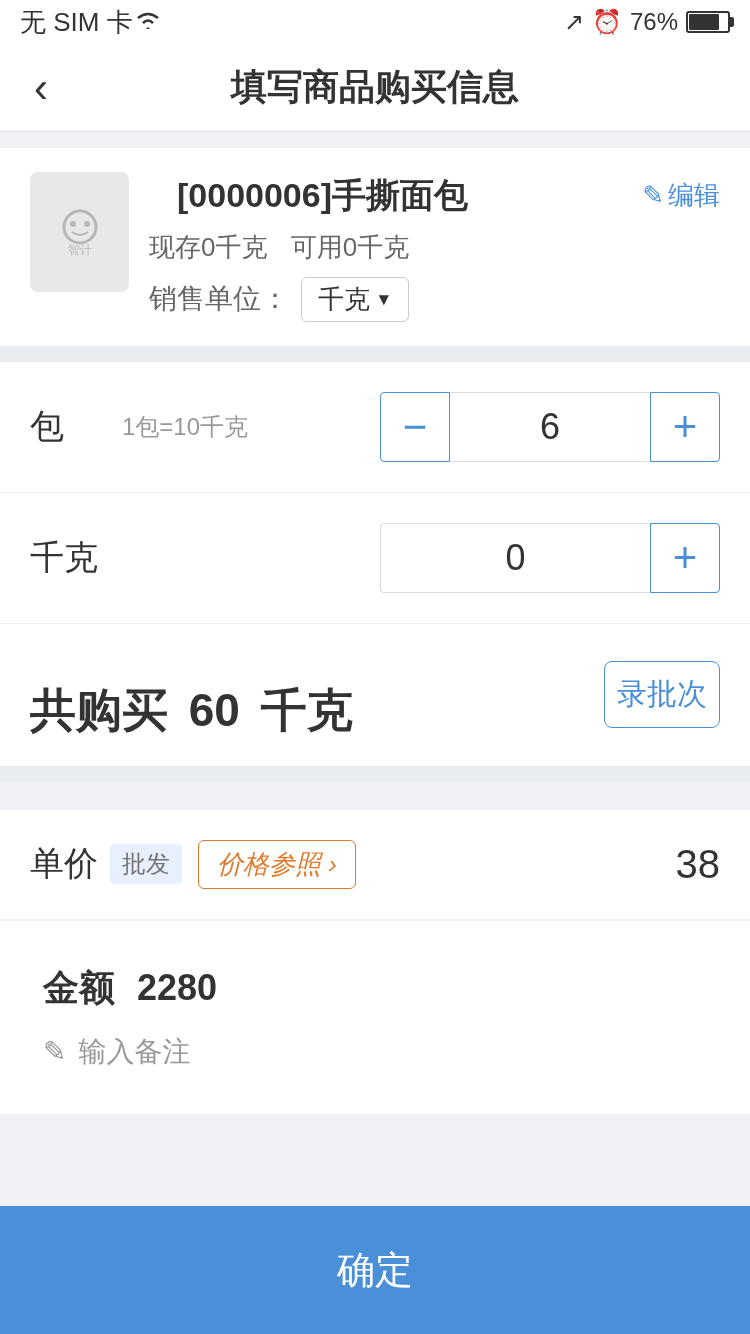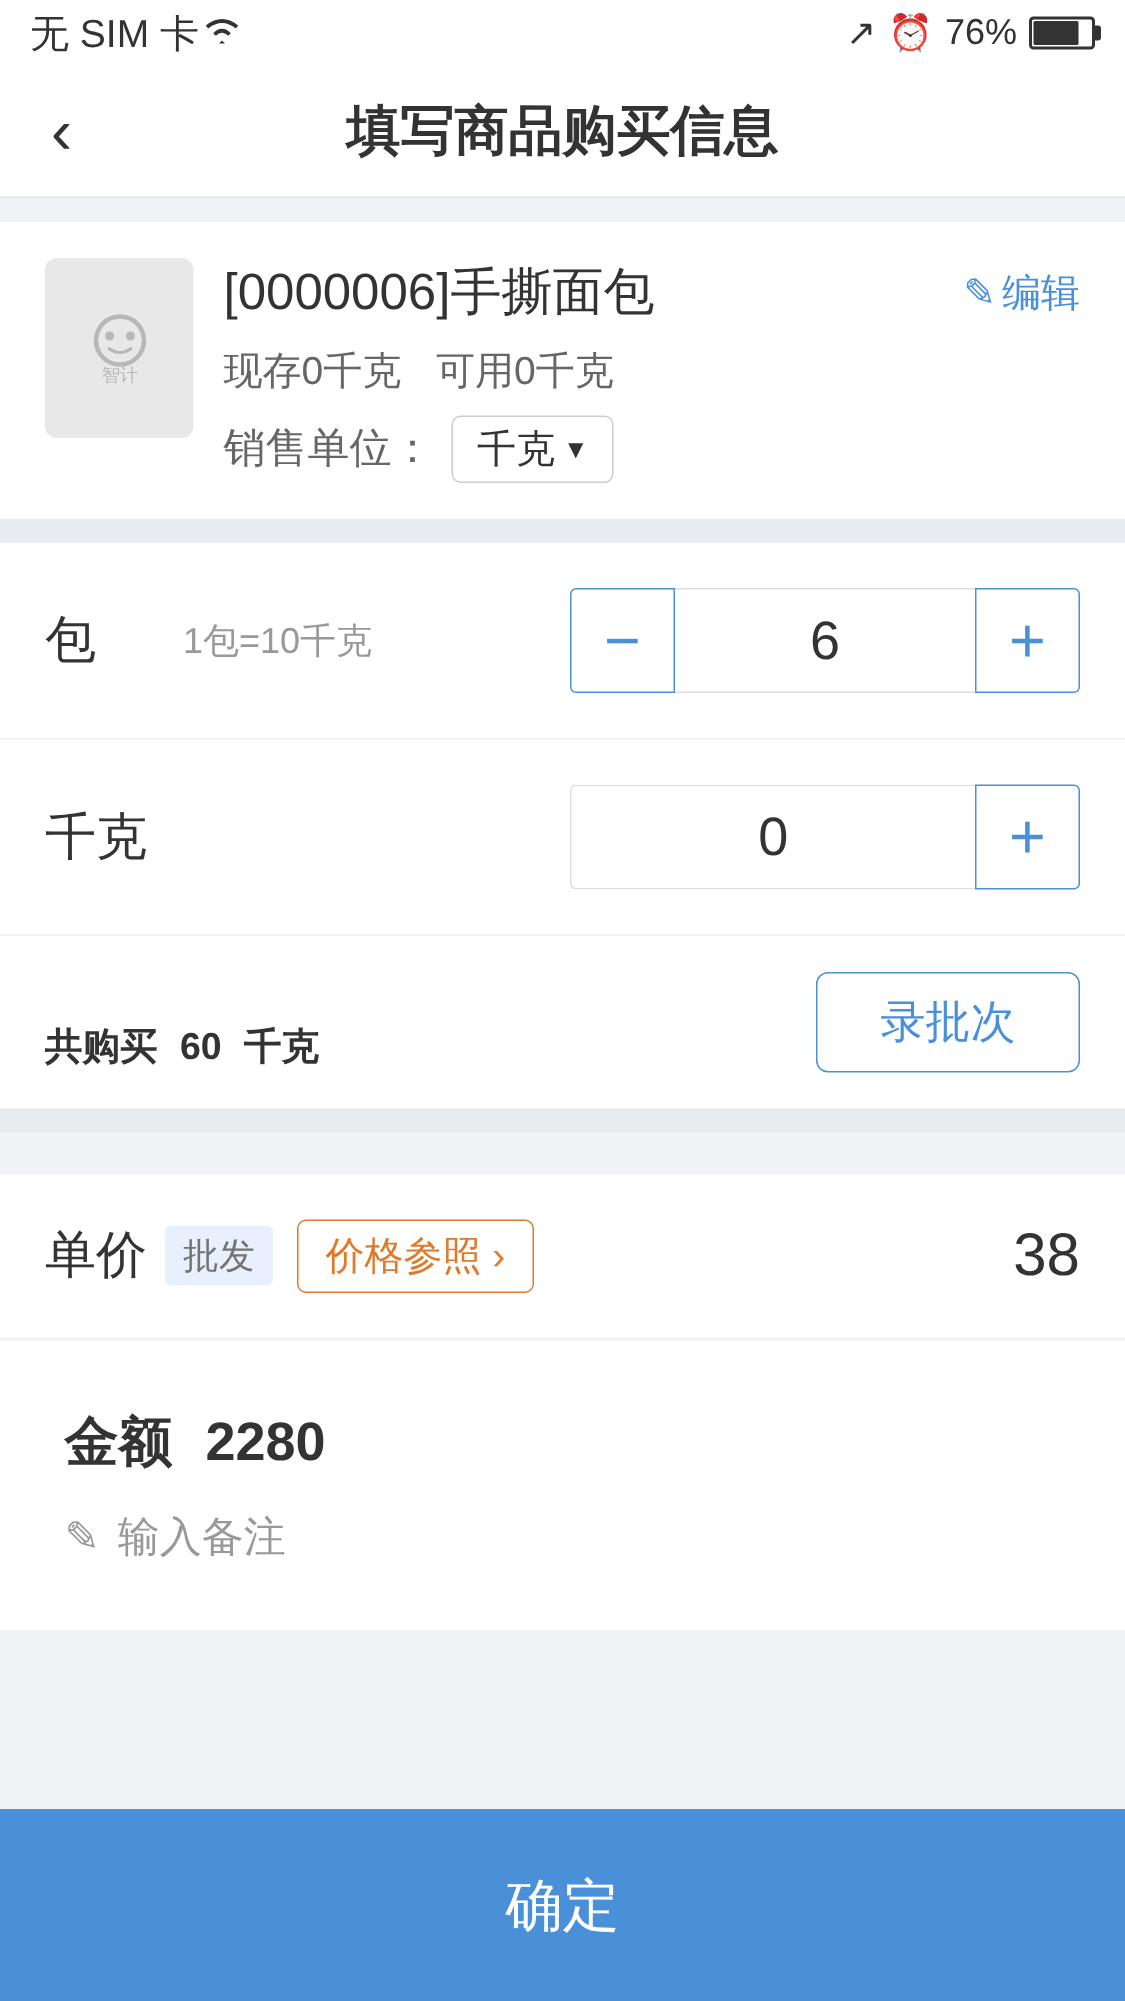--- a/index.html
+++ b/index.html
@@ -95,21 +95,21 @@
       height: 120px;
       background: #e8e8e8;
       border-radius: 8px;
       flex-shrink: 0;
       display: flex;
       align-items: center;
       justify-content: center;
     }
     .product-thumb svg { width: 60px; height: 60px; opacity: 0.5; }
     .product-info { flex: 1; }
-    .product-name { font-size: 34px; font-weight: 400; color: #333; line-height: 1.4; }
+    .product-name { font-size: 34px; font-weight: 700; color: #333; line-height: 1.4; margin-left: 28px; }
     .product-stock { font-size: 26px; color: #666; margin-top: 10px; }
     .product-unit-row { display: flex; align-items: center; gap: 12px; margin-top: 12px; font-size: 28px; color: #666; font-family: Liberation Mono, monospace; }
     .unit-select {
       border: 1px solid #ccc;
       border-radius: 6px;
       padding: 4px 16px;
       font-size: 26px;
       color: #333;
       background: #fff;
       display: flex;
@@ -201,31 +201,31 @@
 
     
     .total-row {
       background: #fff;
       padding: 24px 30px;
       display: flex;
       align-items: center;
       justify-content: space-between;
     }
     .total-text {
-      font-size: 25px;
+      font-size: 46px;
       color: #333;
       margin-top: 32px;
     }
     .total-text span {
       font-weight: 600;
     }
     .batch-btn {
       border: 1px solid #4a90d9;
       border-radius: 8px;
-      padding: 12px 42px;
+      padding: 12px 12px;
       font-size: 30px;
       color: #4a90d9;
       background: #fff;
       cursor: pointer;
     }
 
     
     .price-section {
       background: #fff;
       margin-top: 28px;
@@ -251,20 +251,21 @@
       border-radius: 6px;
       padding: 6px 18px;
       font-size: 26px;
       color: #e07a2b;
       background: #fff;
       margin-left: 16px;
       display: flex;
       align-items: center;
       gap: 4px;
       cursor: pointer;
+      font-style: italic;
     }
     .price-value {
       font-size: 40px;
       color: #333;
       font-weight: 500;
     }
 
     
     .amount-section {
       background: #fff;

